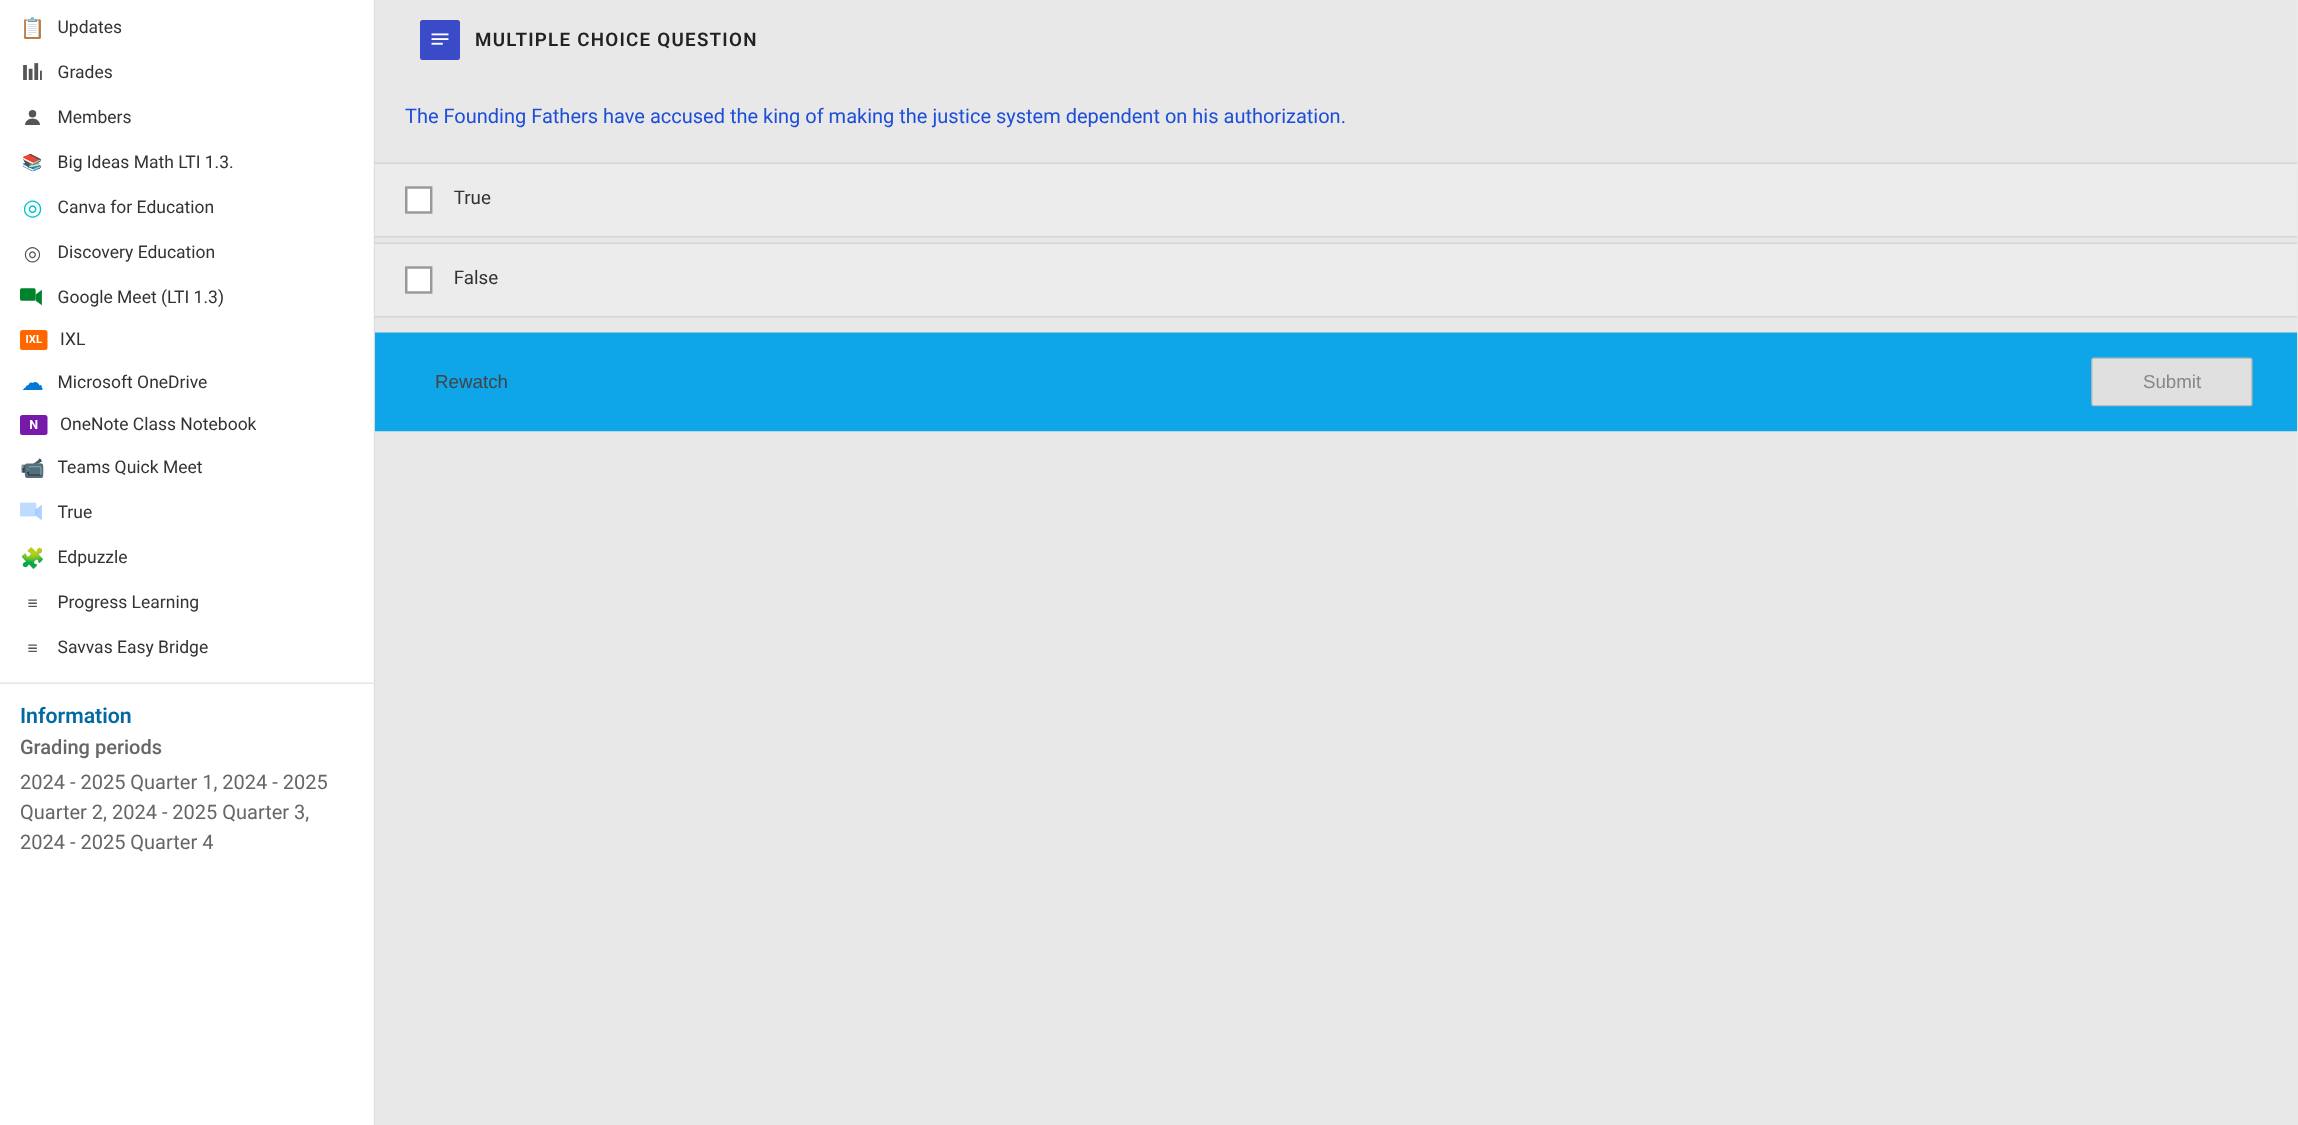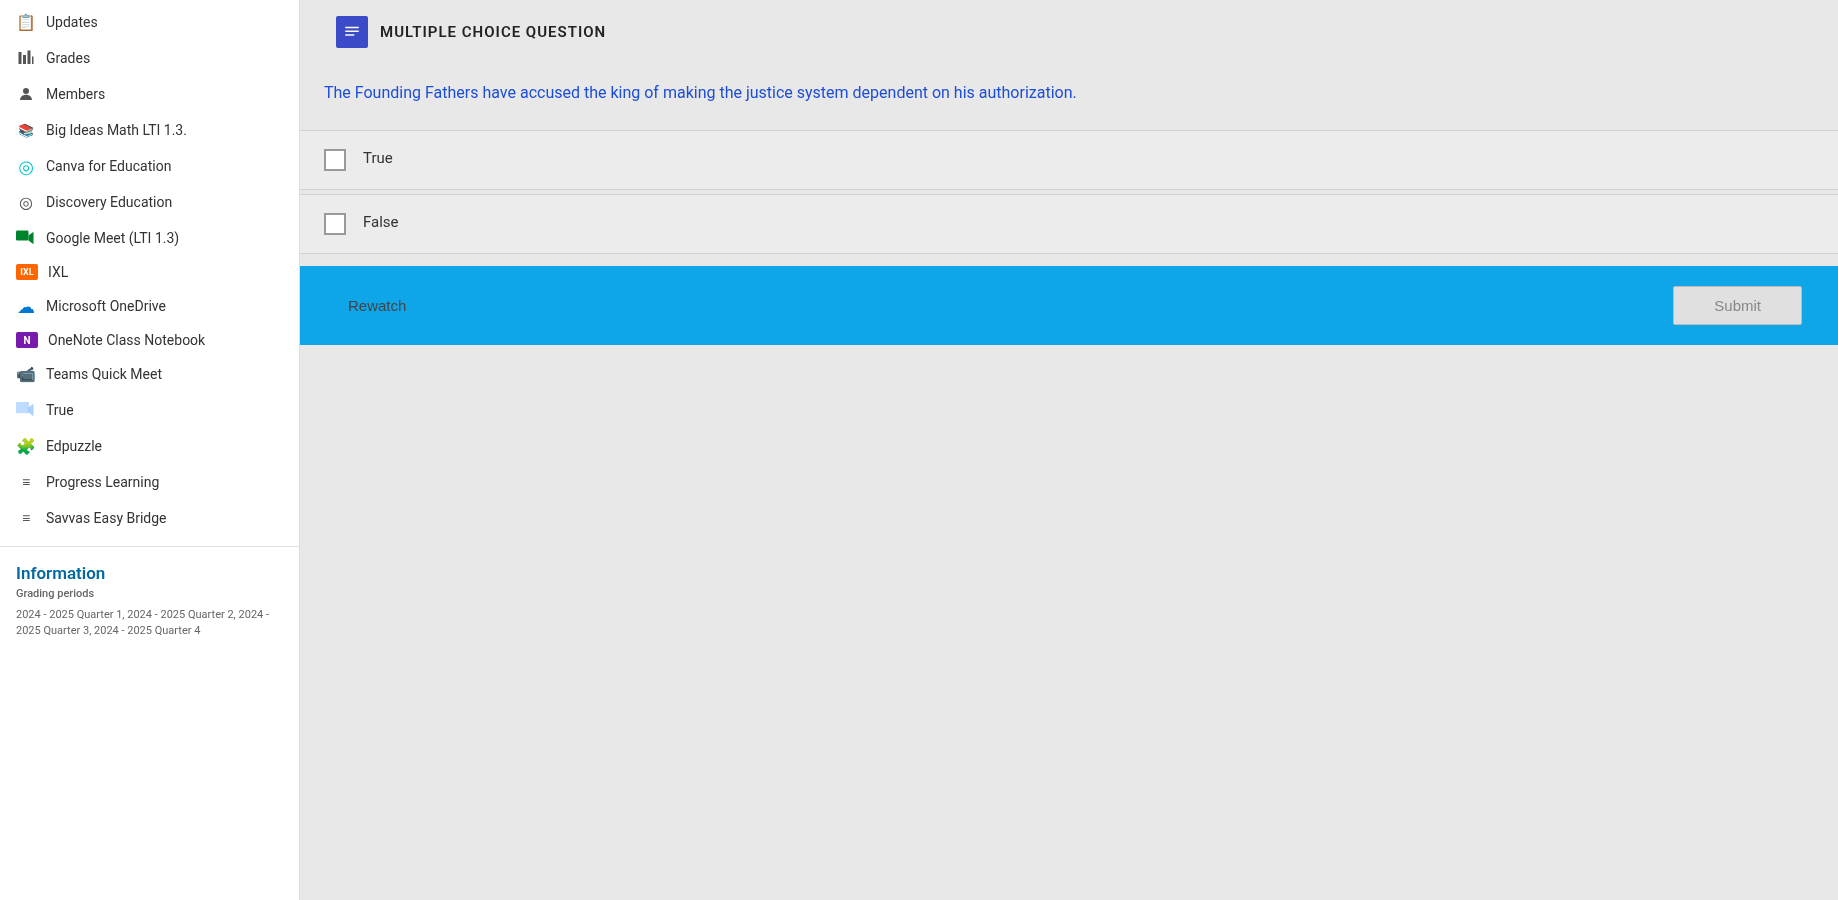--- a/index.html
+++ b/index.html
@@ -63,21 +63,21 @@
     }
 
     .info-title {
       font-weight: 600;
       font-size: 17px;
       color: #0369a1;
       margin-bottom: 3px;
     }
 
     .info-text {
-      font-size: 11px;
+      font-size: 16px;
       color: #666;
       line-height: 1.5;
     }
 
     
     .main {
       flex: 1;
       background: #e8e8e8;
       display: flex;
       flex-direction: column;

